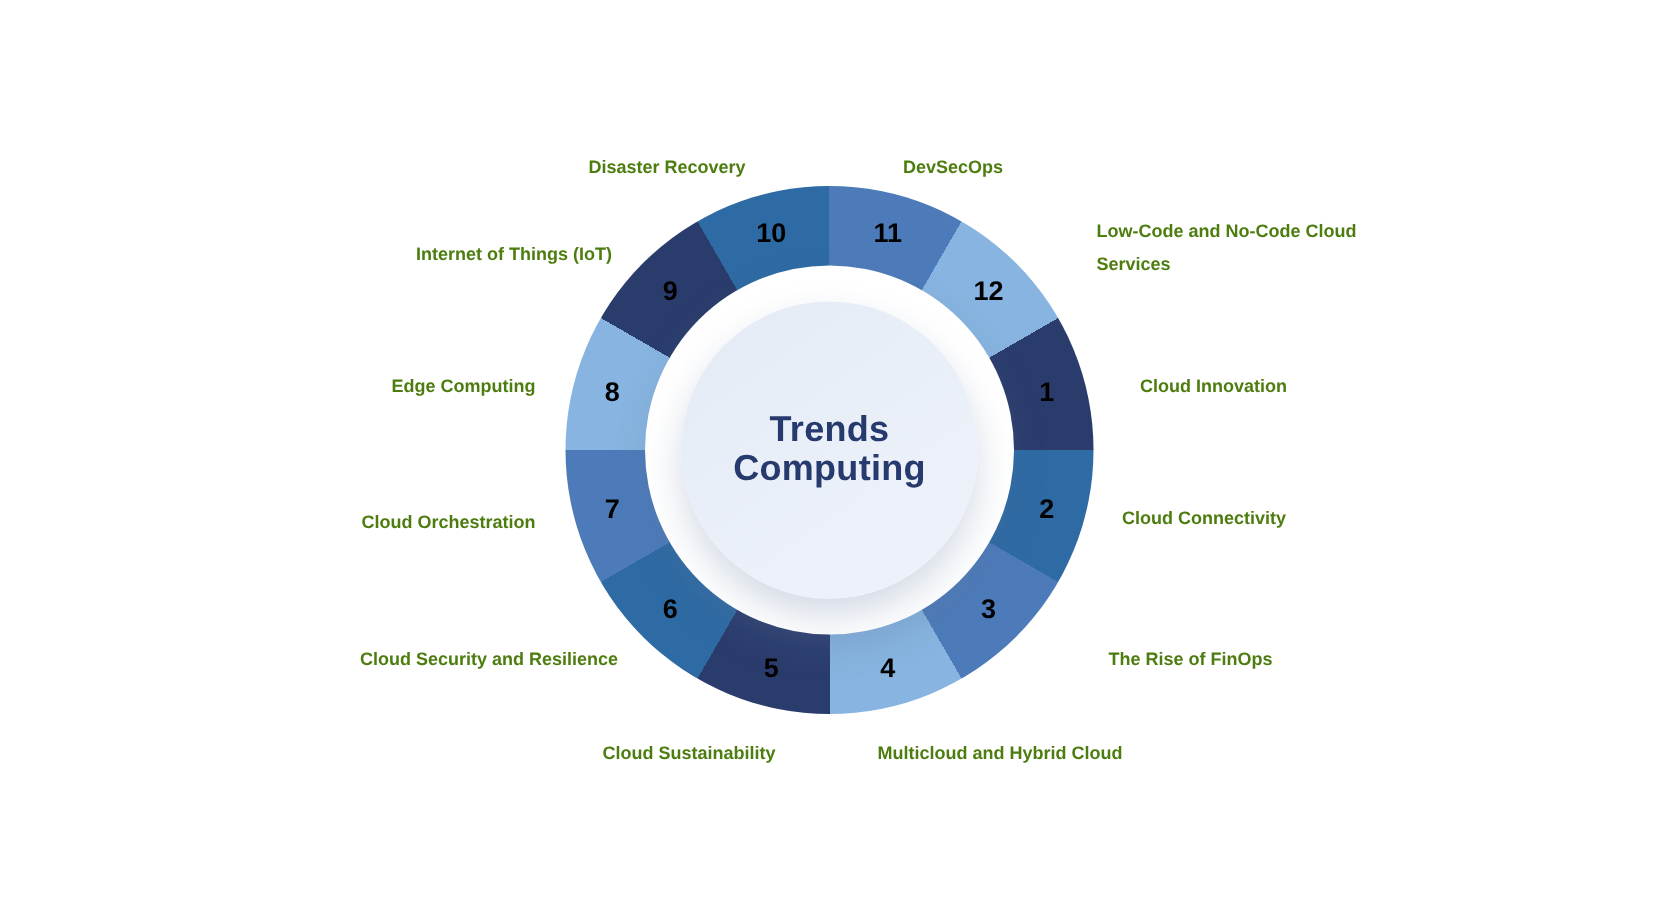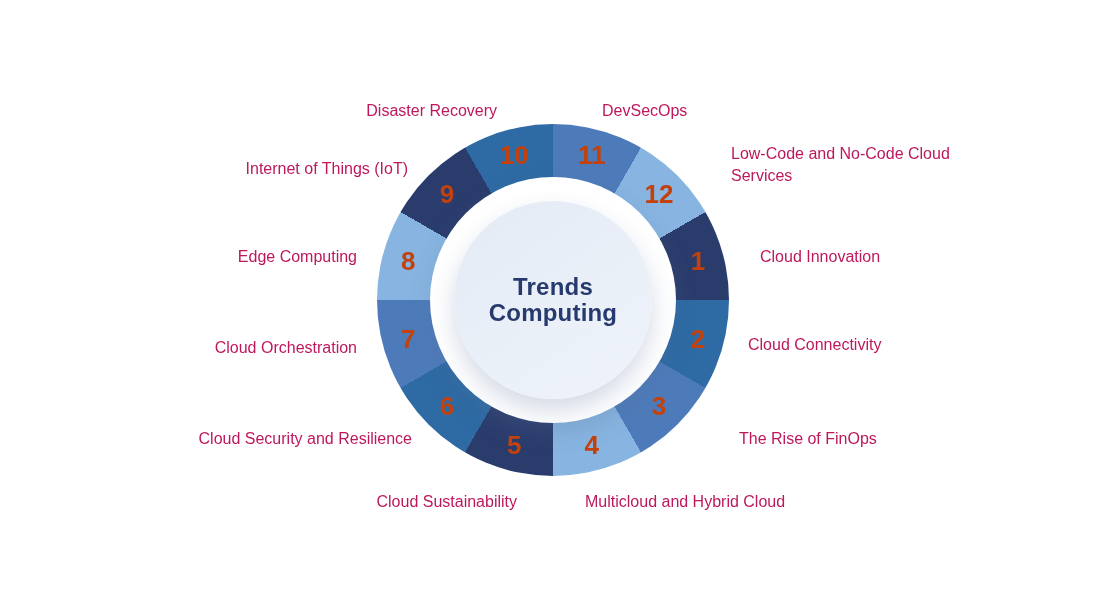--- a/index.html
+++ b/index.html
@@ -42,31 +42,31 @@
     font-size:24px;
     line-height:26px;
     font-weight:700;
     color:#263a6e;
     letter-spacing:0.2px;
   }
   .center-title span{display:block;}
   .seg-num{
     position:absolute;
     transform:translate(-50%,-50%);
-    color:#c2410c;
-    font-size:26px;
+    color:#000000;
+    font-size:18px;
     font-weight:700;
     line-height:1;
   }
   .seg-label{
     position:absolute;
-    font-size:16px;
-    font-weight:400;
+    font-size:12px;
+    font-weight:700;
     line-height:22px;
-    color:#be185d;
+    color:#4d7c0f;
     white-space:nowrap;
   }
   
   .label-1 {left:760px;top:246px;}
   .label-2 {left:748px;top:334px;}
   .label-3 {left:739px;top:428px;}
   .label-4 {left:585px;top:491px;}
   .label-5 {right:587px;top:491px;text-align:right;}
   .label-6 {right:692px;top:428px;text-align:right;}
   .label-7 {right:747px;top:337px;text-align:right;}

